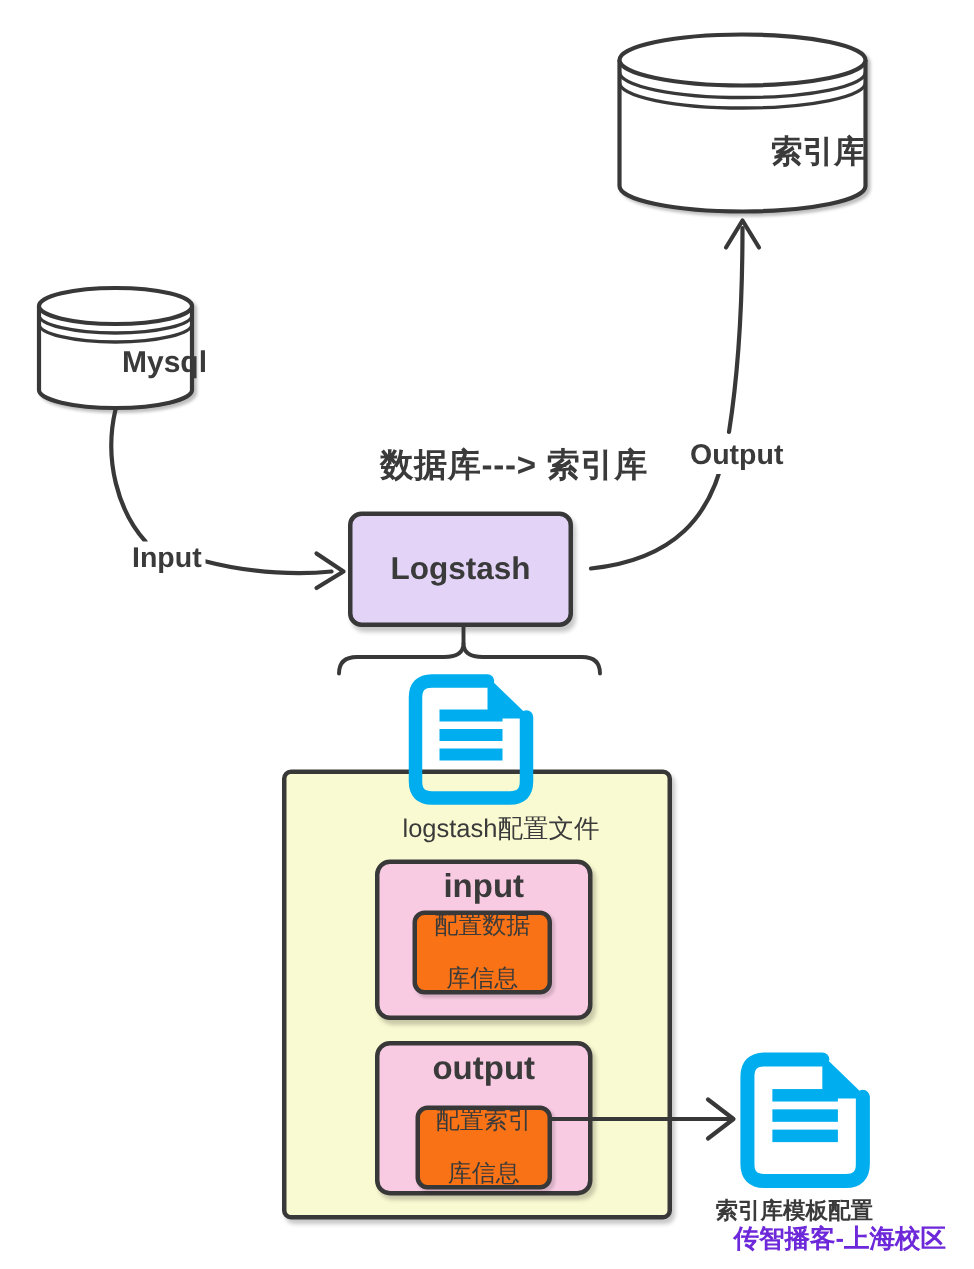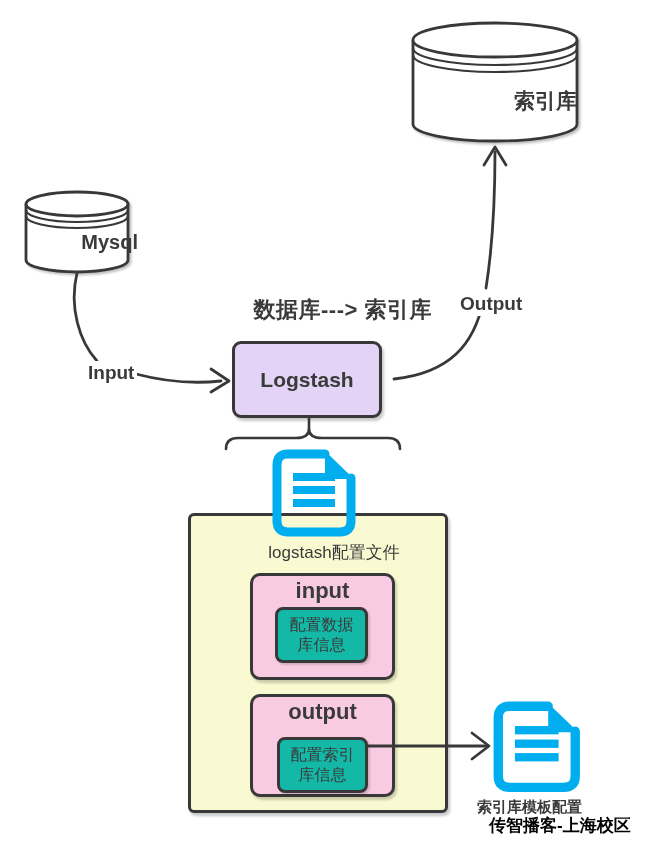--- a/index.html
+++ b/index.html
@@ -26,37 +26,37 @@
     font-size:17px;font-weight:400;margin-left:16px;
   }
   .block{
     position:absolute;left:59px;width:145px;border:3px solid #383838;border-radius:10px;
     background:#f8cbe3;box-sizing:border-box;box-shadow:2px 3px 3px rgba(0,0,0,0.2);
   }
   .block-input{top:57px;height:107px;}
   .block-output{top:178px;height:103px;}
   .block .hd{width:100%;text-align:center;font-size:22px;font-weight:700;margin-top:2px;}
   .note{
-    position:absolute;border:3px solid #383838;border-radius:8px;background:#14b8a6;
+    position:absolute;border:3px solid #383838;border-radius:8px;background:#f97316;
     box-sizing:border-box;display:flex;align-items:center;justify-content:center;
-    text-align:center;font-size:16px;font-weight:500;line-height:20px;white-space:pre-line;
+    text-align:center;font-size:16px;font-weight:500;line-height:35px;white-space:pre-line;
     box-shadow:2px 2px 2px rgba(0,0,0,0.15);
   }
   .note-input{left:22px;top:31px;width:93px;height:56px;}
   .note-output{left:24px;top:40px;width:91px;height:56px;}
   .lbl{z-index:3;font-weight:700;}
   .flow-title{left:197px;top:295px;width:235px;text-align:right;font-size:22px;letter-spacing:0.5px;}
   .cyl-label{z-index:3;text-align:right;font-weight:700;font-size:21px;}
   .mysql-label{left:26px;top:231px;width:112px;font-size:20px;}
   .indexdb-label{left:413px;top:87px;width:164px;}
   .edge-label{z-index:3;background:#ffffff;font-weight:700;font-size:19px;padding:1px 3px;}
   .input-label{left:85px;top:361px;}
   .output-label{left:457px;top:292px;}
   .template-caption{left:477px;top:798px;width:160px;font-size:15px;font-weight:600;z-index:3;}
-  .watermark{left:489px;top:814px;width:160px;font-size:17px;font-weight:700;color:#000000;z-index:3;}
+  .watermark{left:489px;top:814px;width:160px;font-size:17px;font-weight:700;color:#6d28d9;z-index:3;}
 </style>
 </head>
 <body>
 
 <div class="stage">
 
   <div class="abs shape logstash-box">
     <span class="t">Logstash</span>
   </div>
 

